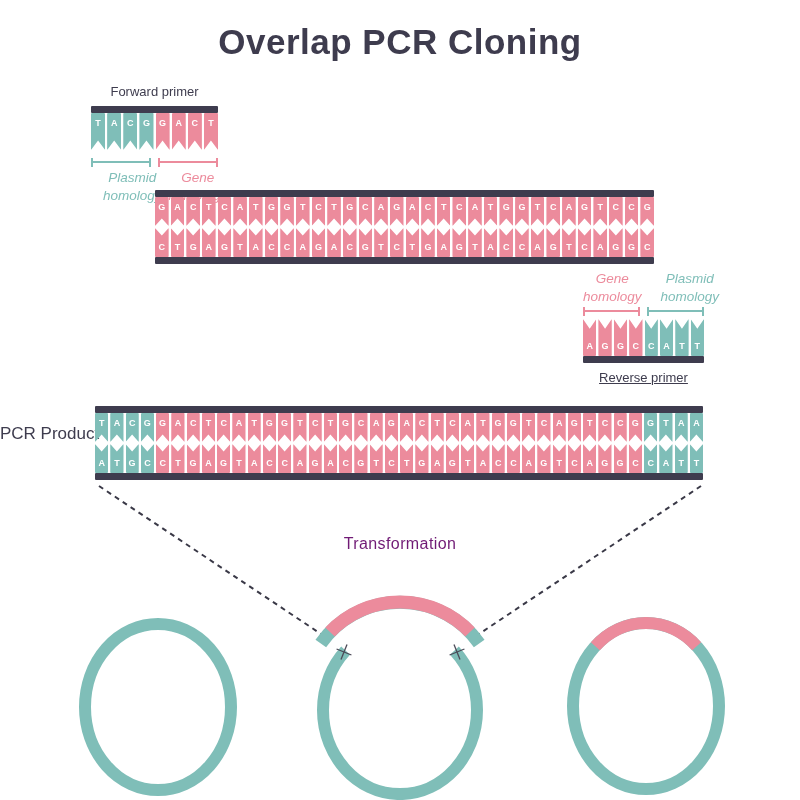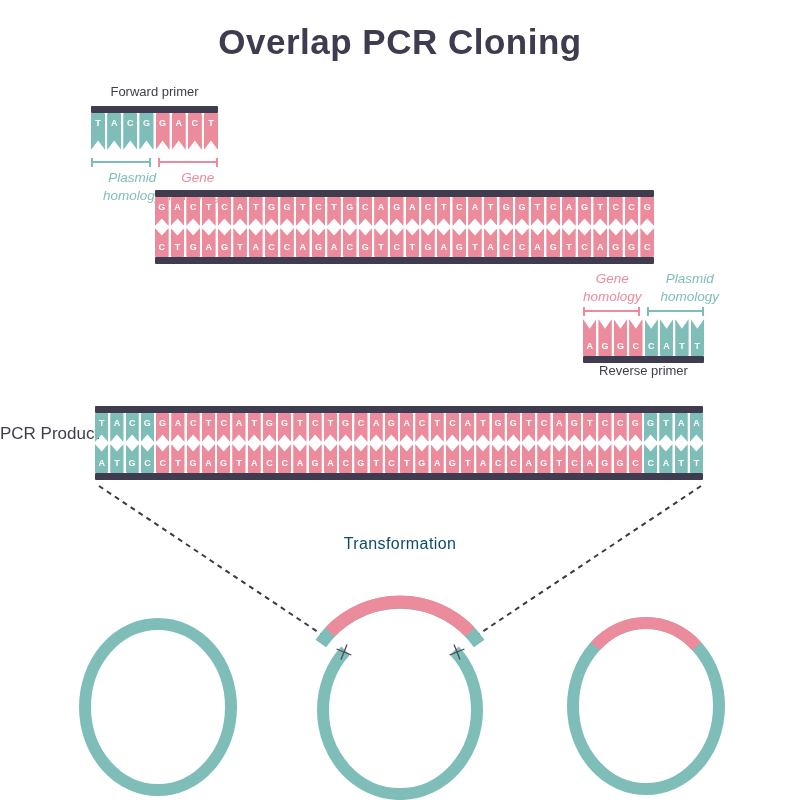--- a/index.html
+++ b/index.html
@@ -22,21 +22,21 @@
     position:absolute;top:22px;left:0;right:0;margin:0;text-align:center;
     font-size:35px;font-weight:bold;color:var(--dark);letter-spacing:.5px;z-index:2;
   }
 
   .group{position:absolute;z-index:2;}
   .fwd{left:91px;top:84px;width:127px;}
   .rev{left:583px;top:270px;width:121px;}
 
   .primer-label{font-size:13px;color:var(--dark);text-align:center;}
   .fwd .primer-label{margin-bottom:7px;}
-  .rev .primer-label{}
+  .rev .primer-label{margin-top:7px;text-decoration:underline;}
 
   .bar{height:7px;background:var(--dark);border-radius:1px;}
 
   .flag-row{display:grid;grid-template-columns:repeat(8,1fr);gap:2px;height:37px;}
   .flag{position:relative;border-radius:1px;}
   .flag span{position:absolute;left:0;right:0;text-align:center;color:#fff;font-size:9px;font-weight:bold;}
   .flag.down span{top:5px;}
   .flag.up span{bottom:5px;}
   .flag.down{clip-path:polygon(0 0,100% 0,100% 100%,50% 74%,0 100%);}
   .flag.up{clip-path:polygon(0 100%,100% 100%,100% 0,50% 26%,0 0);}
@@ -62,21 +62,21 @@
   .gene-duplex{left:155px;top:190px;width:499px;}
   .pcr-duplex{left:95px;top:406px;width:608px;}
   .duplex .row{display:grid;gap:2px;height:29px;}
   .gene-duplex .row{grid-template-columns:repeat(32,1fr);}
   .pcr-duplex .row{grid-template-columns:repeat(40,1fr);}
   .duplex .row.bottom{margin-top:2px;}
 
   .pcr-label{position:absolute;top:379px;left:0;right:0;text-align:left;
     font-size:17px;color:var(--dark);z-index:2;margin-top:45px;}
   .transformation{position:absolute;top:535px;left:0;right:0;text-align:center;
-    font-size:16px;color:#0c4a6e;letter-spacing:.4px;z-index:2;}
+    font-size:16px;color:#701a75;letter-spacing:.4px;z-index:2;}
 
   svg.overlay{position:absolute;left:0;top:0;z-index:1;}
   .ring{fill:none;stroke:var(--teal);stroke-width:12;}
   .ring-thick{fill:none;stroke:var(--teal);stroke-width:13;}
   .arc-pink{fill:none;stroke:var(--pink);stroke-width:12;}
   .arc-pink-thick{fill:none;stroke:var(--pink);stroke-width:13;}
   .dashed{stroke:#3a3947;stroke-width:2;stroke-dasharray:5 4.5;}
   .cross line{stroke:#4c4b58;stroke-width:1.3;}
 </style>
 </head>

